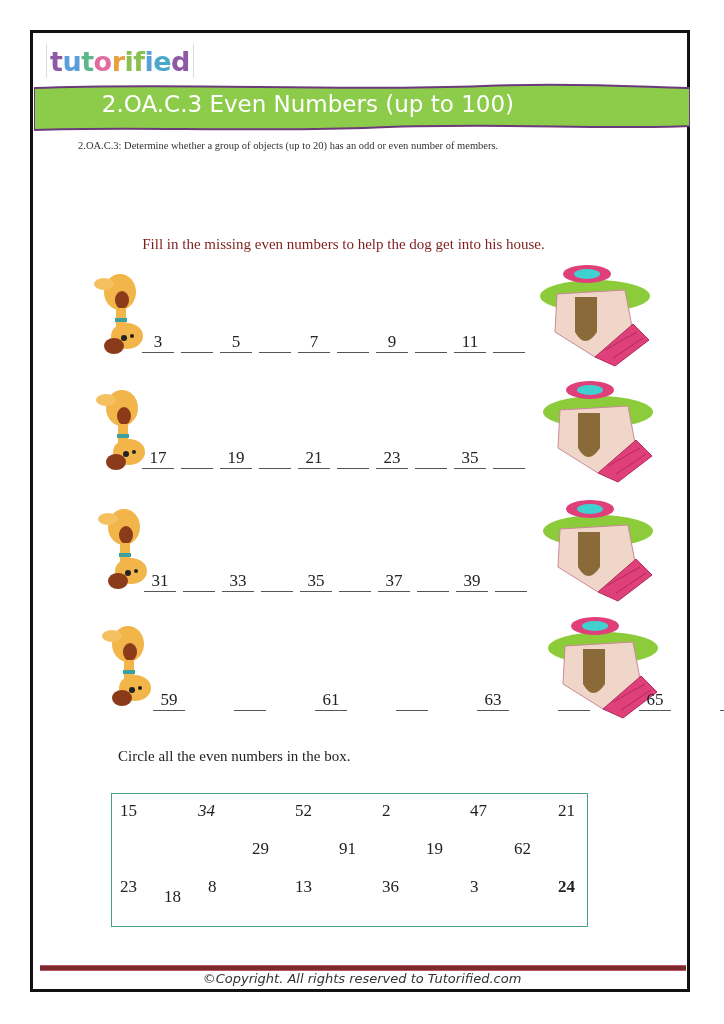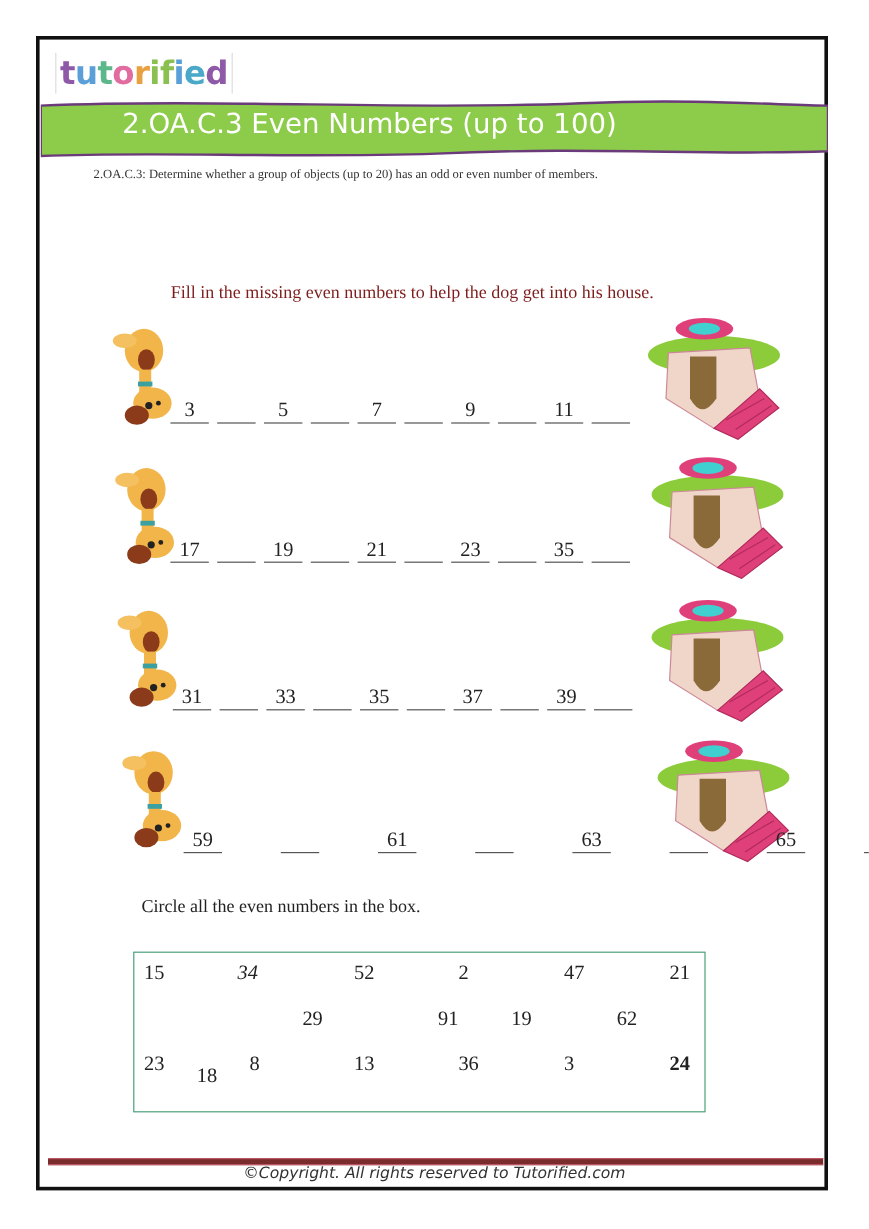--- a/index.html
+++ b/index.html
@@ -199,21 +199,21 @@
 
 <div class="numbox" id="numbox">
     <span class="num" style="left: 8px; top: 7px;">15</span>
     <span class="num" style="left: 86px; top: 7px; font-style: italic;">34</span>
     <span class="num" style="left: 183px; top: 7px;">52</span>
     <span class="num" style="left: 270px; top: 7px;">2</span>
     <span class="num" style="left: 358px; top: 7px;">47</span>
     <span class="num" style="left: 446px; top: 7px;">21</span>
     <span class="num" style="left: 52px; top: 45px; margin-top: 48px;">18</span>
     <span class="num" style="left: 140px; top: 45px;">29</span>
-    <span class="num" style="left: 227px; top: 45px; margin-left: 26px;">91</span>
+    <span class="num" style="left: 227px; top: 45px;">91</span>
     <span class="num" style="left: 314px; top: 45px;">19</span>
     <span class="num" style="left: 402px; top: 45px;">62</span>
     <span class="num" style="left: 8px; top: 83px;">23</span>
     <span class="num" style="left: 96px; top: 83px;">8</span>
     <span class="num" style="left: 183px; top: 83px;">13</span>
     <span class="num" style="left: 270px; top: 83px;">36</span>
     <span class="num" style="left: 358px; top: 83px;">3</span>
     <span class="num" style="left: 446px; top: 83px; font-weight: bold;">24</span>
   </div>
 

